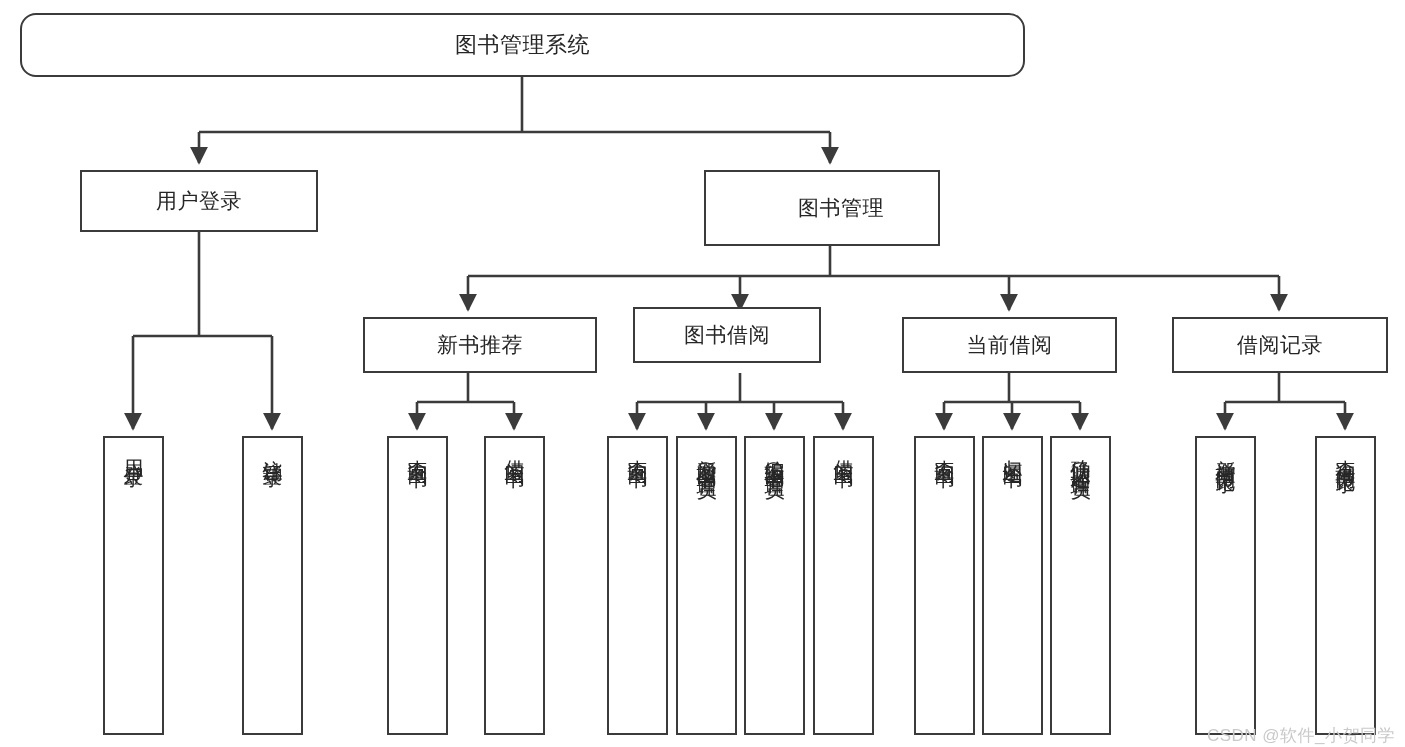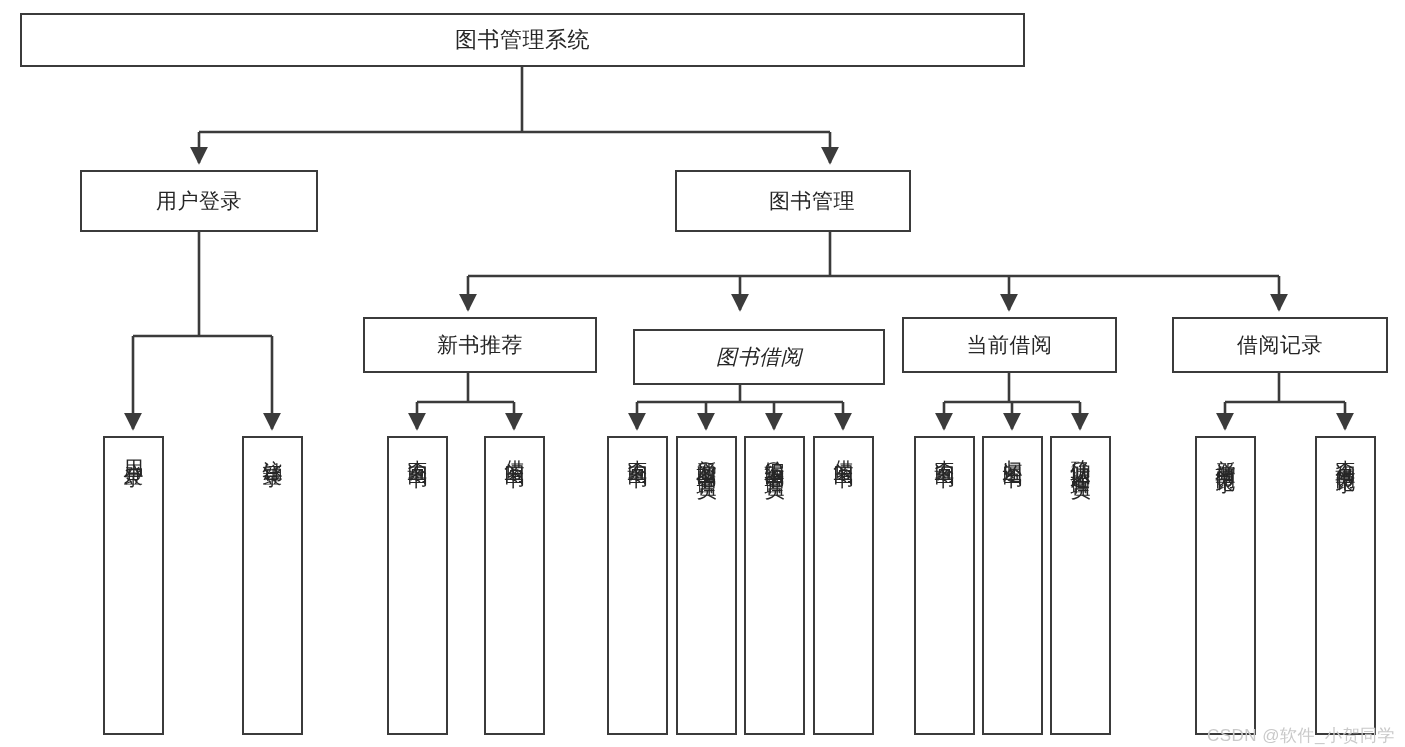--- a/index.html
+++ b/index.html
@@ -128,35 +128,35 @@
       <path d="M 1012 402 L 1012 429" marker-end="url(#arrow)"></path>
       <path d="M 1080 402 L 1080 429" marker-end="url(#arrow)"></path>
 
       <path d="M 1279 373 L 1279 402"></path>
       <path d="M 1225 402 L 1345 402"></path>
       <path d="M 1225 402 L 1225 429" marker-end="url(#arrow)"></path>
       <path d="M 1345 402 L 1345 429" marker-end="url(#arrow)"></path>
     </g>
   </svg>
 
-  <div class="node root horiz" style="left:20px; top:13px; width:1005px; height:54px;">
+  <div class="node root horiz" style="left:20px; top:13px; width:1005px; height:64px;border-radius:16px;">
     <span class="node-label">图书管理系统</span>
   </div>
 
   <div class="node horiz" style="left:80px; top:170px; width:238px; height:62px;">
     <span class="node-label">用户登录</span>
   </div>
-  <div class="node horiz" style="left:675px; top:170px; width:236px; height:62px;padding-left:38px;">
+  <div class="node horiz" style="left:704px; top:170px; width:236px; height:76px;padding-left:38px;">
     <span class="node-label">图书管理</span>
   </div>
 
   <div class="node horiz" style="left:363px; top:317px; width:234px; height:56px;">
     <span class="node-label">新书推荐</span>
   </div>
-  <div class="node horiz" style="left:633px; top:329px; width:252px; height:56px;font-style:italic;">
+  <div class="node horiz" style="left:633px; top:307px; width:188px; height:56px;">
     <span class="node-label">图书借阅</span>
   </div>
   <div class="node horiz" style="left:902px; top:317px; width:215px; height:56px;">
     <span class="node-label">当前借阅</span>
   </div>
   <div class="node horiz" style="left:1172px; top:317px; width:216px; height:56px;">
     <span class="node-label">借阅记录</span>
   </div>
 
   <div class="node leaf" style="left:103px; top:436px; width:61px; height:299px;">

